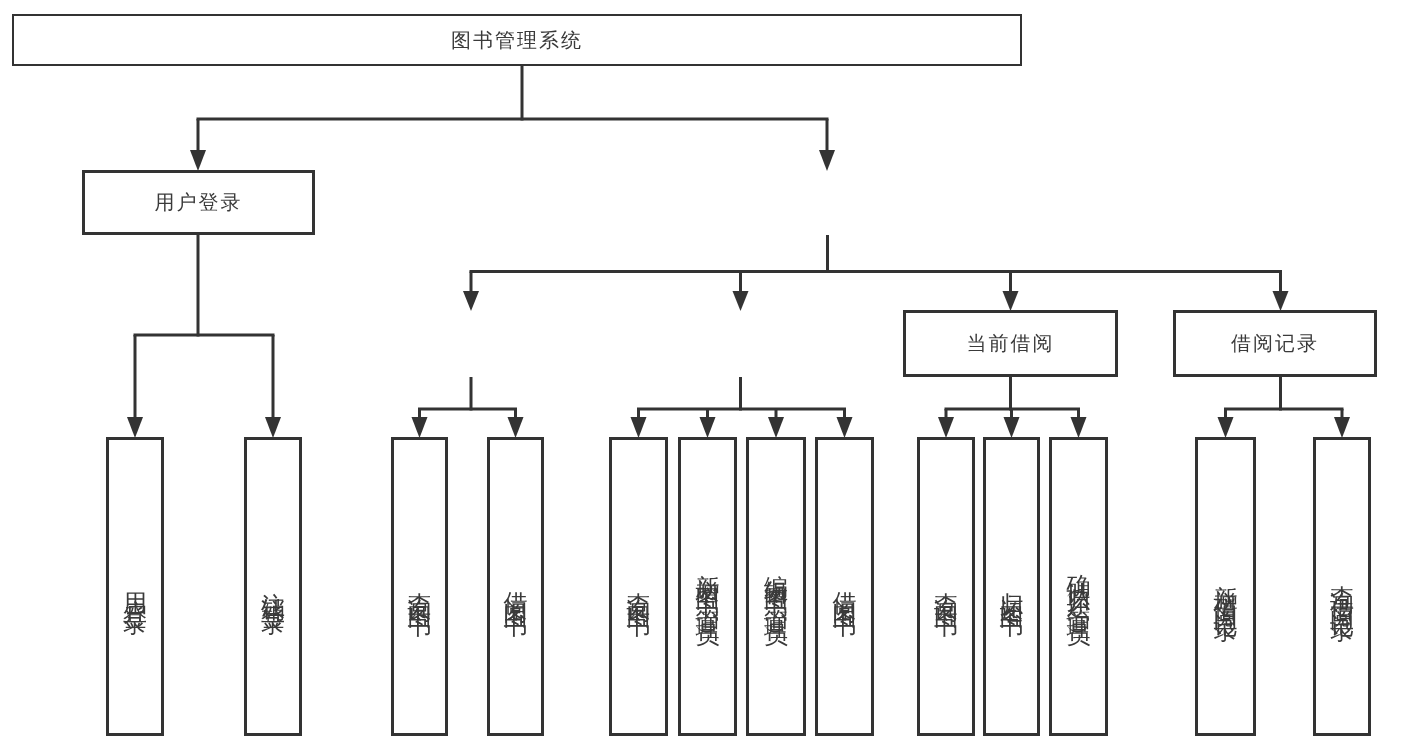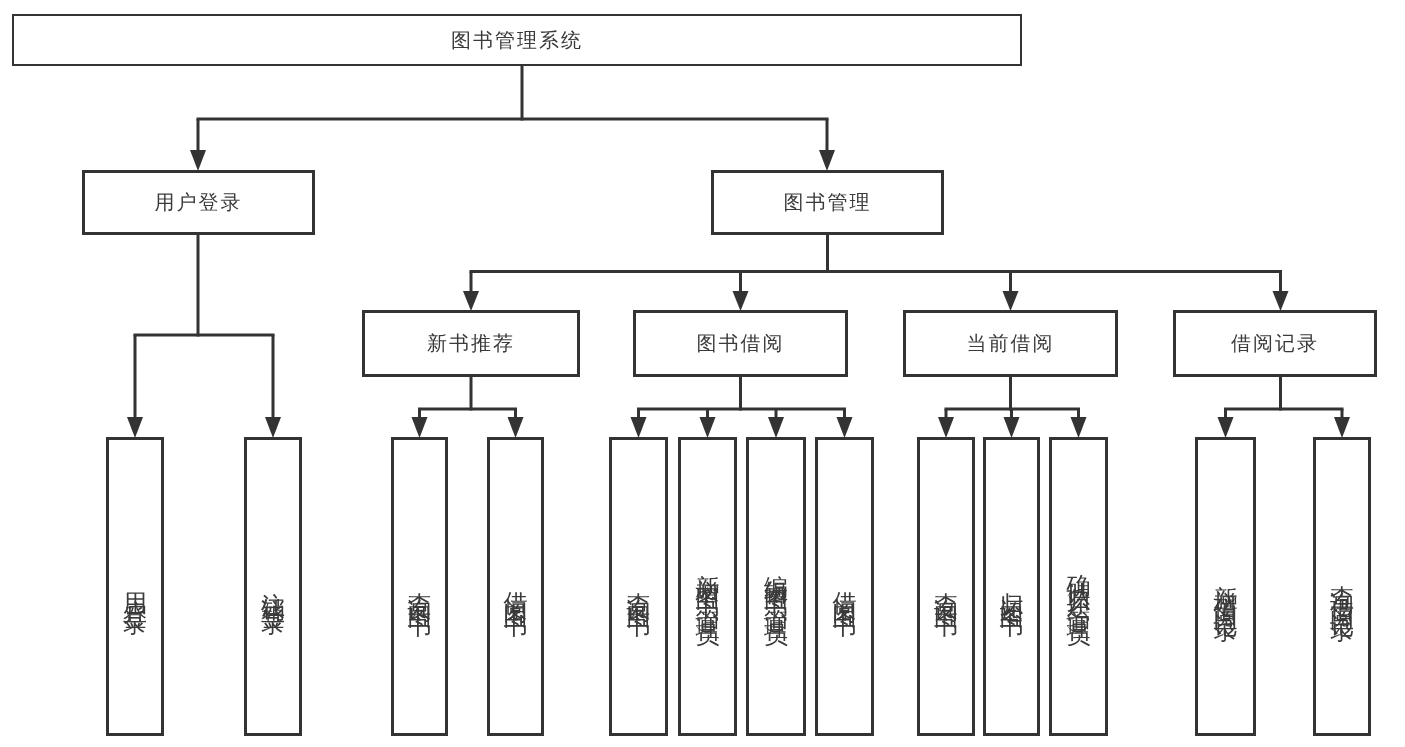--- a/index.html
+++ b/index.html
@@ -120,30 +120,21 @@
     </g>
   </svg>
 
   <div class="node h root" style="left:12px;top:14px;width:1010px;height:52px">
     <span>图书管理系统</span>
   </div>
 
   <div class="node h" style="left:82px;top:170px;width:233px;height:65px">
     <span>用户登录</span>
   </div>
-  <div class="node h" style="left:711px;top:170px;width:233px;height:65px">
-    <span>图书管理</span>
-  </div>
 
-  <div class="node h" style="left:362px;top:310px;width:218px;height:67px">
-    <span>新书推荐</span>
-  </div>
-  <div class="node h" style="left:633px;top:310px;width:215px;height:67px">
-    <span>图书借阅</span>
-  </div>
   <div class="node h" style="left:903px;top:310px;width:215px;height:67px">
     <span>当前借阅</span>
   </div>
   <div class="node h" style="left:1173px;top:310px;width:204px;height:67px">
     <span>借阅记录</span>
   </div>
 
   <div class="node v" style="left:106px;top:437px;width:58px;height:299px">
     <span>用户登录</span>
   </div>

